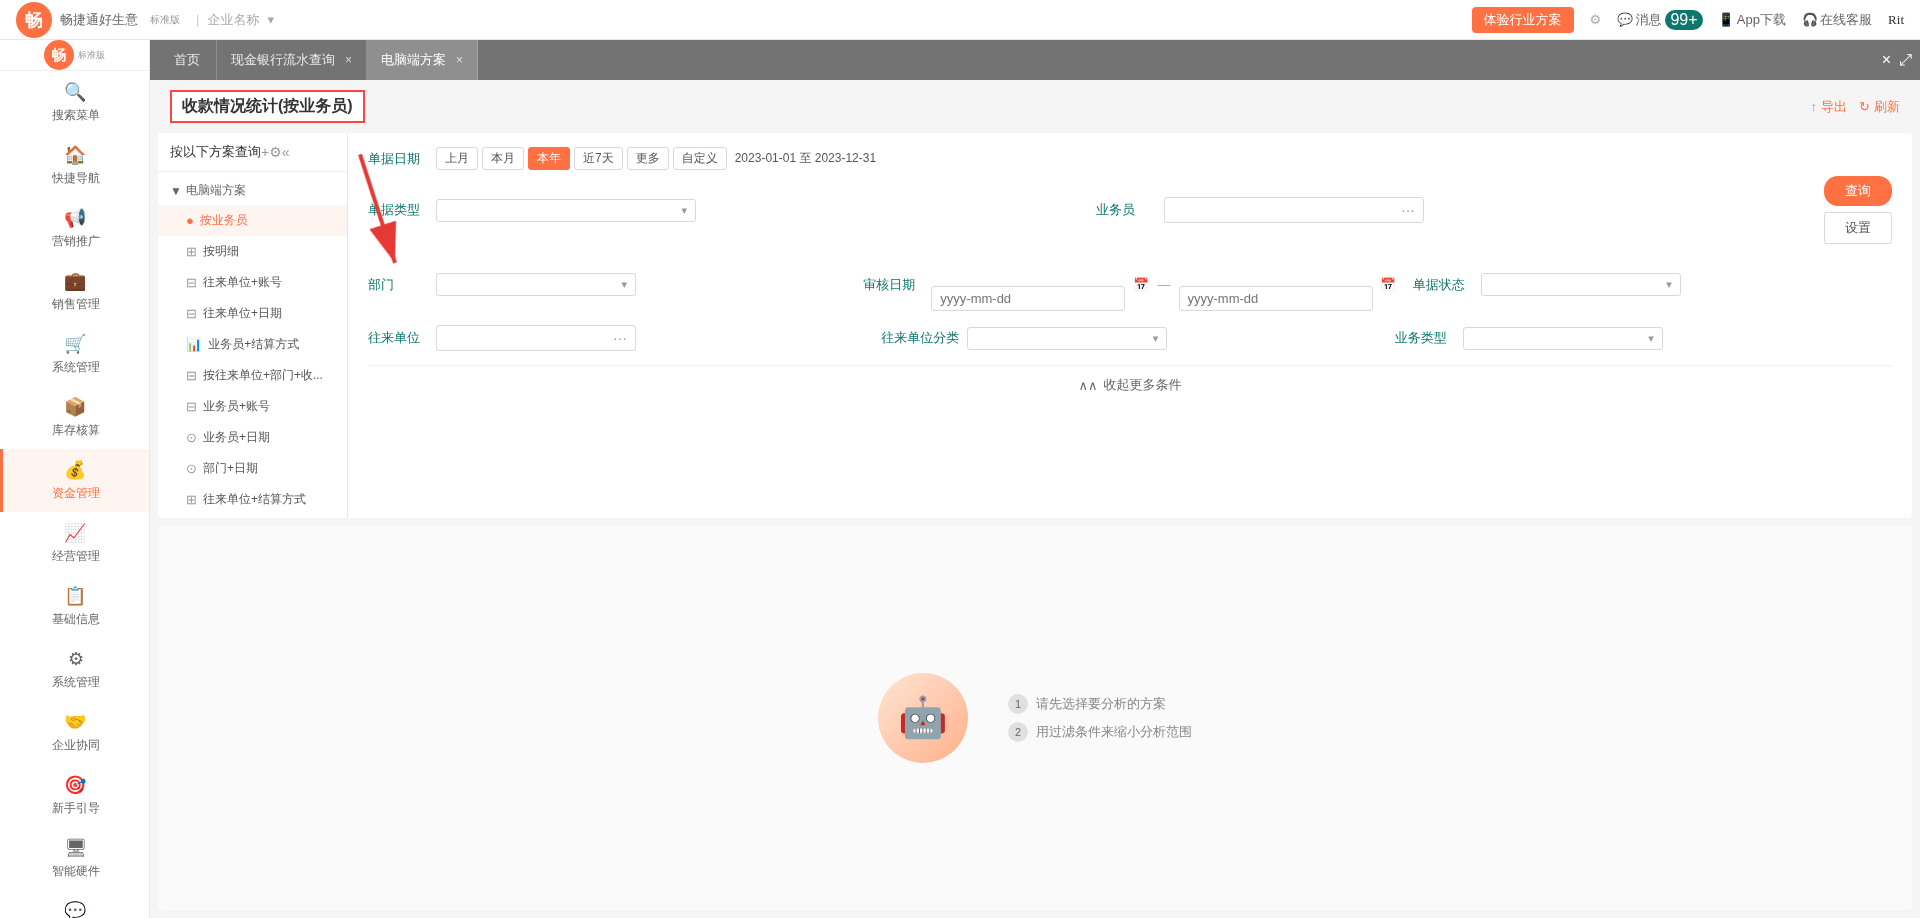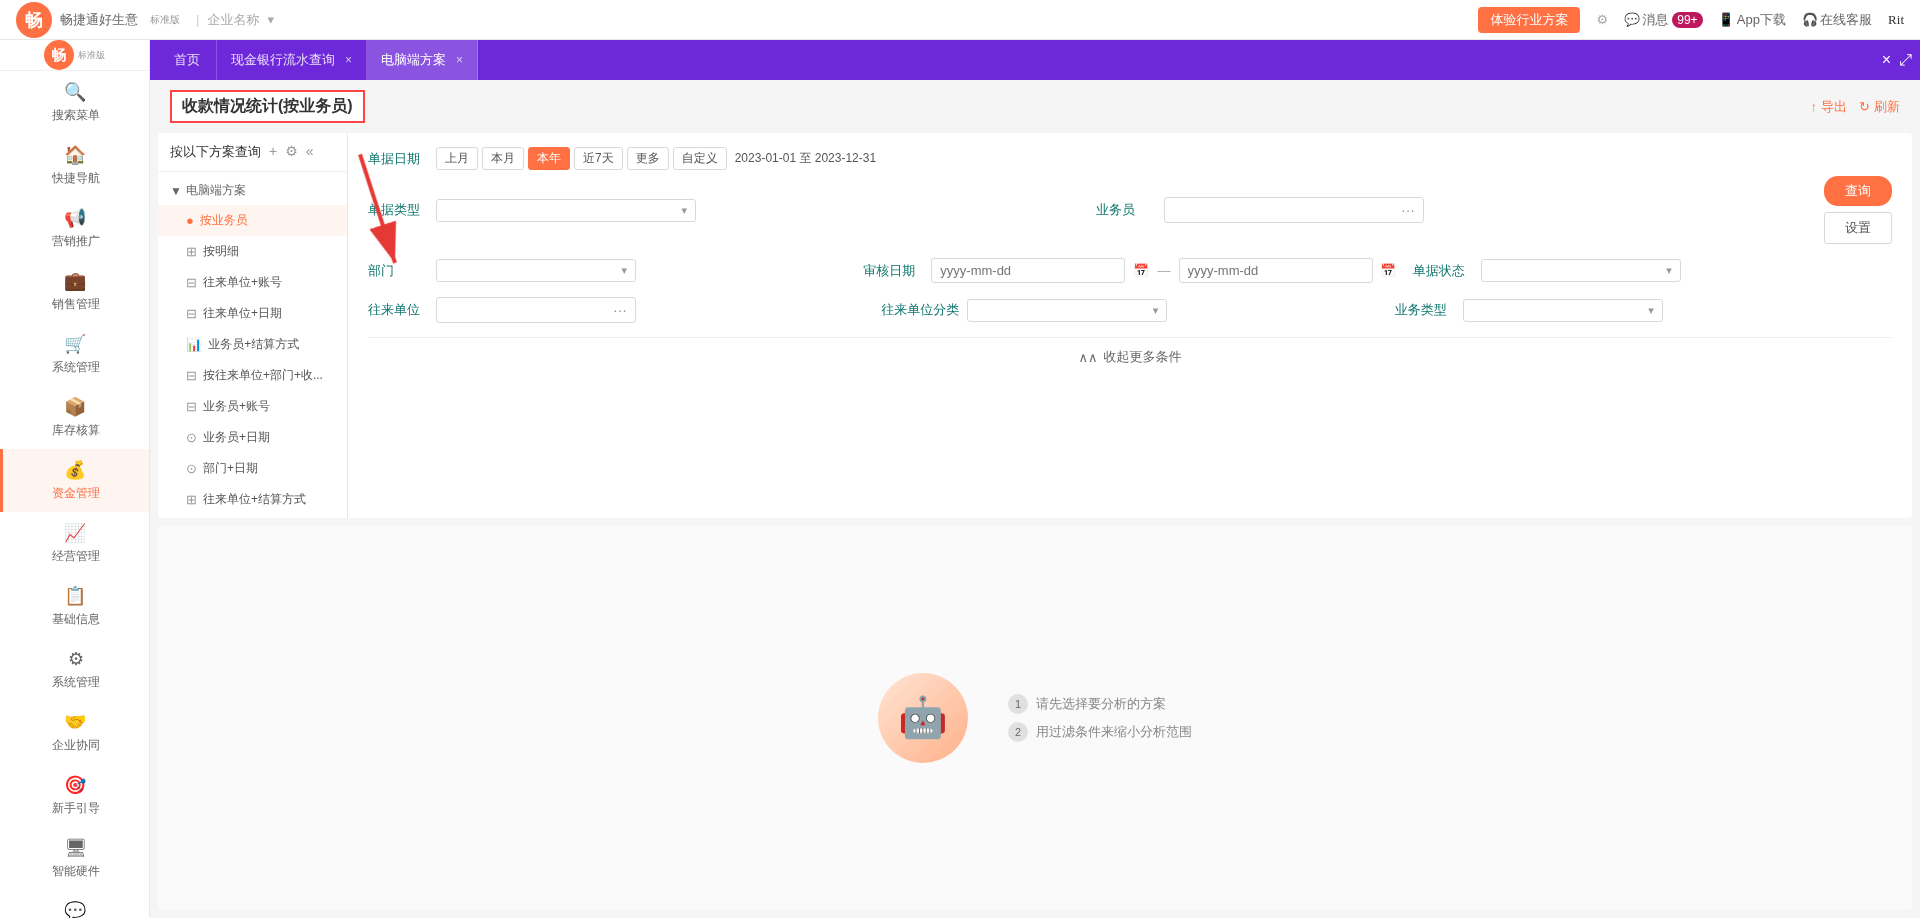--- a/index.html
+++ b/index.html
@@ -13,25 +13,25 @@
       align-items: center;
       padding: 0 16px;
       border-bottom: 1px solid #e8e8e8;
       position: fixed;
       top: 0; left: 0; right: 0;
       z-index: 100;
     }
     .top-bar-left { display: flex; align-items: center; gap: 8px; color: #666; font-size: 13px; }
     .top-bar-right { margin-left: auto; display: flex; align-items: center; gap: 16px; color: #666; font-size: 13px; }
     .notification-badge {
-      background: #be185d;
+      background: #0f766e;
       color: white;
       border-radius: 10px;
       padding: 1px 5px;
-      font-size: 12px;
+      font-size: 16px;
       margin-left: 2px;
     }
     .top-bar-btn {
       background: #ff7043;
       color: white;
       border: none;
       border-radius: 4px;
       padding: 4px 12px;
       cursor: pointer;
       font-size: 13px;
@@ -77,21 +77,21 @@
       color: #666;
       font-size: 12px;
       gap: 4px;
       border-left: 3px solid transparent;
     }
     .sidebar-item.active { color: #ff7043; background: #fff5f0; border-left-color: #ff7043; }
     .sidebar-icon { font-size: 18px; }
 
     
     .tab-bar {
-      background: #6d28d9;
+      background: #737373;
       display: flex;
       align-items: center;
       height: 40px;
       padding: 0 8px;
     }
     .tab-item {
       display: flex; align-items: center; gap: 6px;
       padding: 0 14px;
       height: 40px;
       color: rgba(255,255,255,0.85);
@@ -150,26 +150,25 @@
     
     .scheme-panel {
       width: 190px;
       border-right: 1px solid #e8e8e8;
       flex-shrink: 0;
       overflow-y: auto;
       background: white;
     }
     .scheme-header {
       display: flex;
-      align-items: flex-start;
+      align-items: center;
       padding: 10px 12px;
       border-bottom: 1px solid #f0f0f0;
       font-size: 13px;
       color: #333;
-      gap: 8px;
     }
     .scheme-header-icon {
       color: #999; cursor: pointer; font-size: 14px;
     }
     .scheme-section { padding: 4px 0; }
     .scheme-section-title {
       display: flex;
       align-items: center;
       padding: 6px 12px;
       font-size: 12px;
@@ -247,20 +246,21 @@
     }
     .filter-select-wide { min-width: 260px; }
     .chevron { color: #999; font-size: 11px; }
     .filter-input {
       border: 1px solid #d9d9d9;
       border-radius: 3px;
       padding: 4px 8px;
       font-size: 13px;
       color: #aaa;
       min-width: 130px;
+      margin-top: 28px;
     }
     .filter-dash { color: #aaa; }
     .filter-calendar { color: #aaa; cursor: pointer; }
     .filter-more { color: #999; cursor: pointer; font-size: 14px; }
     .query-btn {
       background: #ff7043;
       color: white;
       border: none;
       border-radius: 14px;
       padding: 6px 20px;

